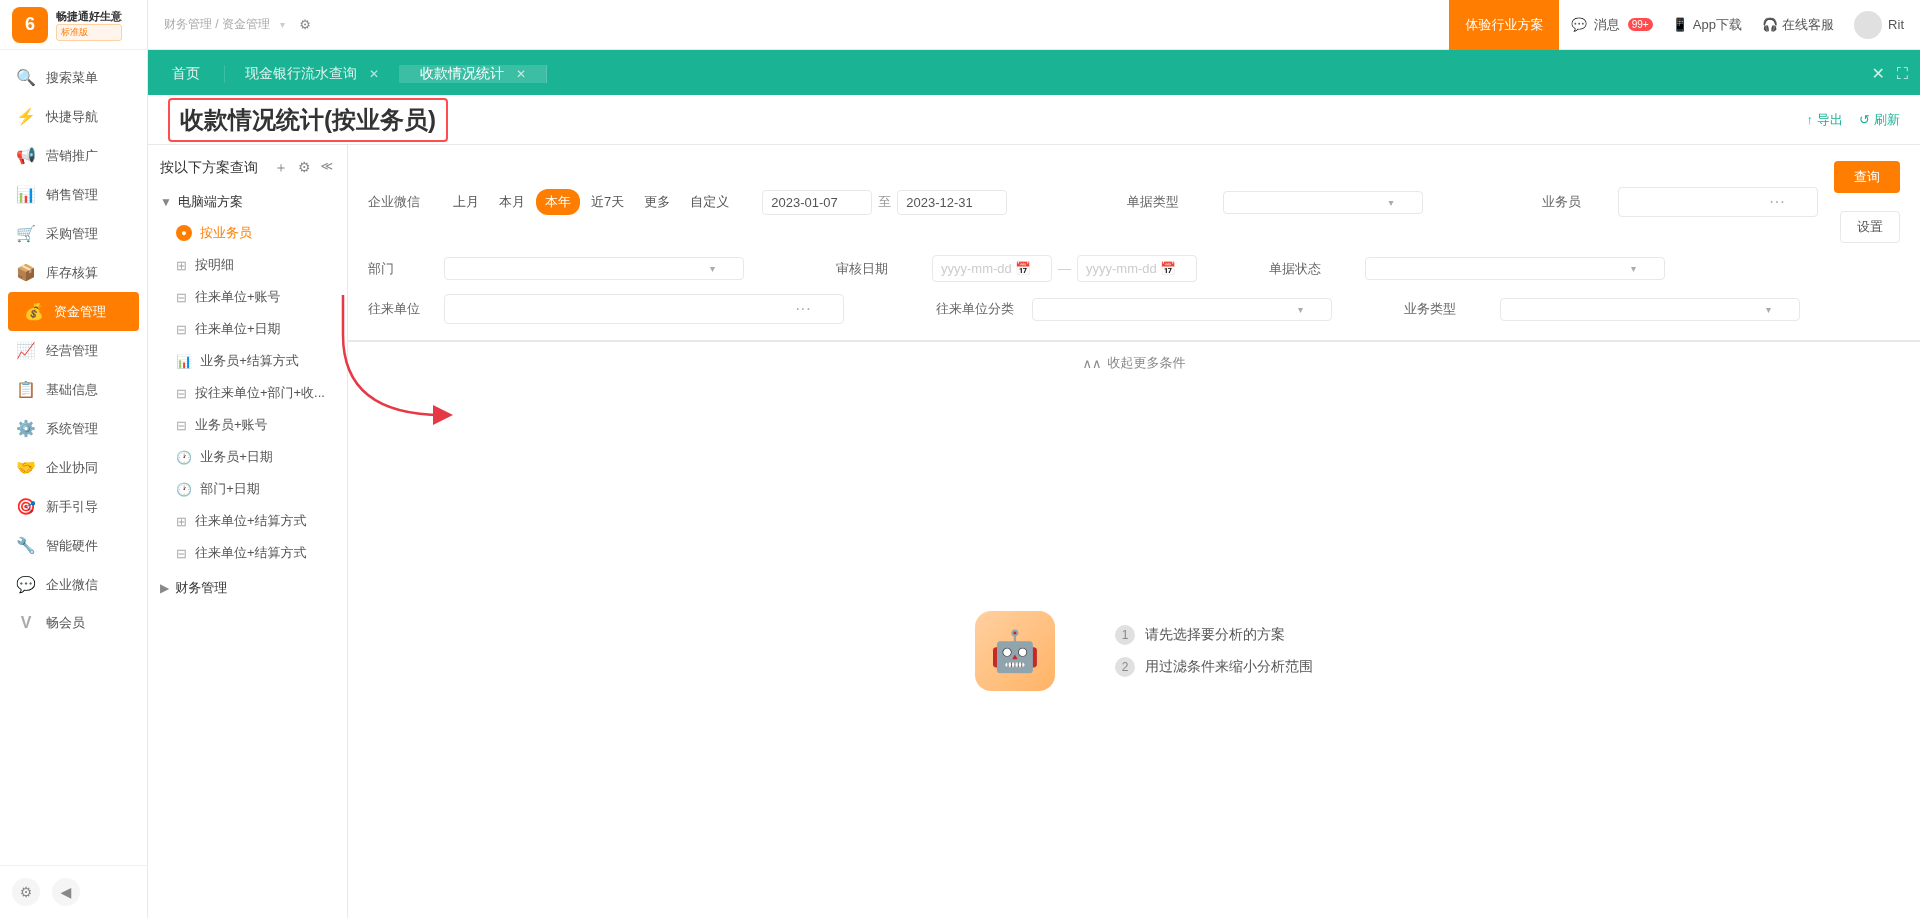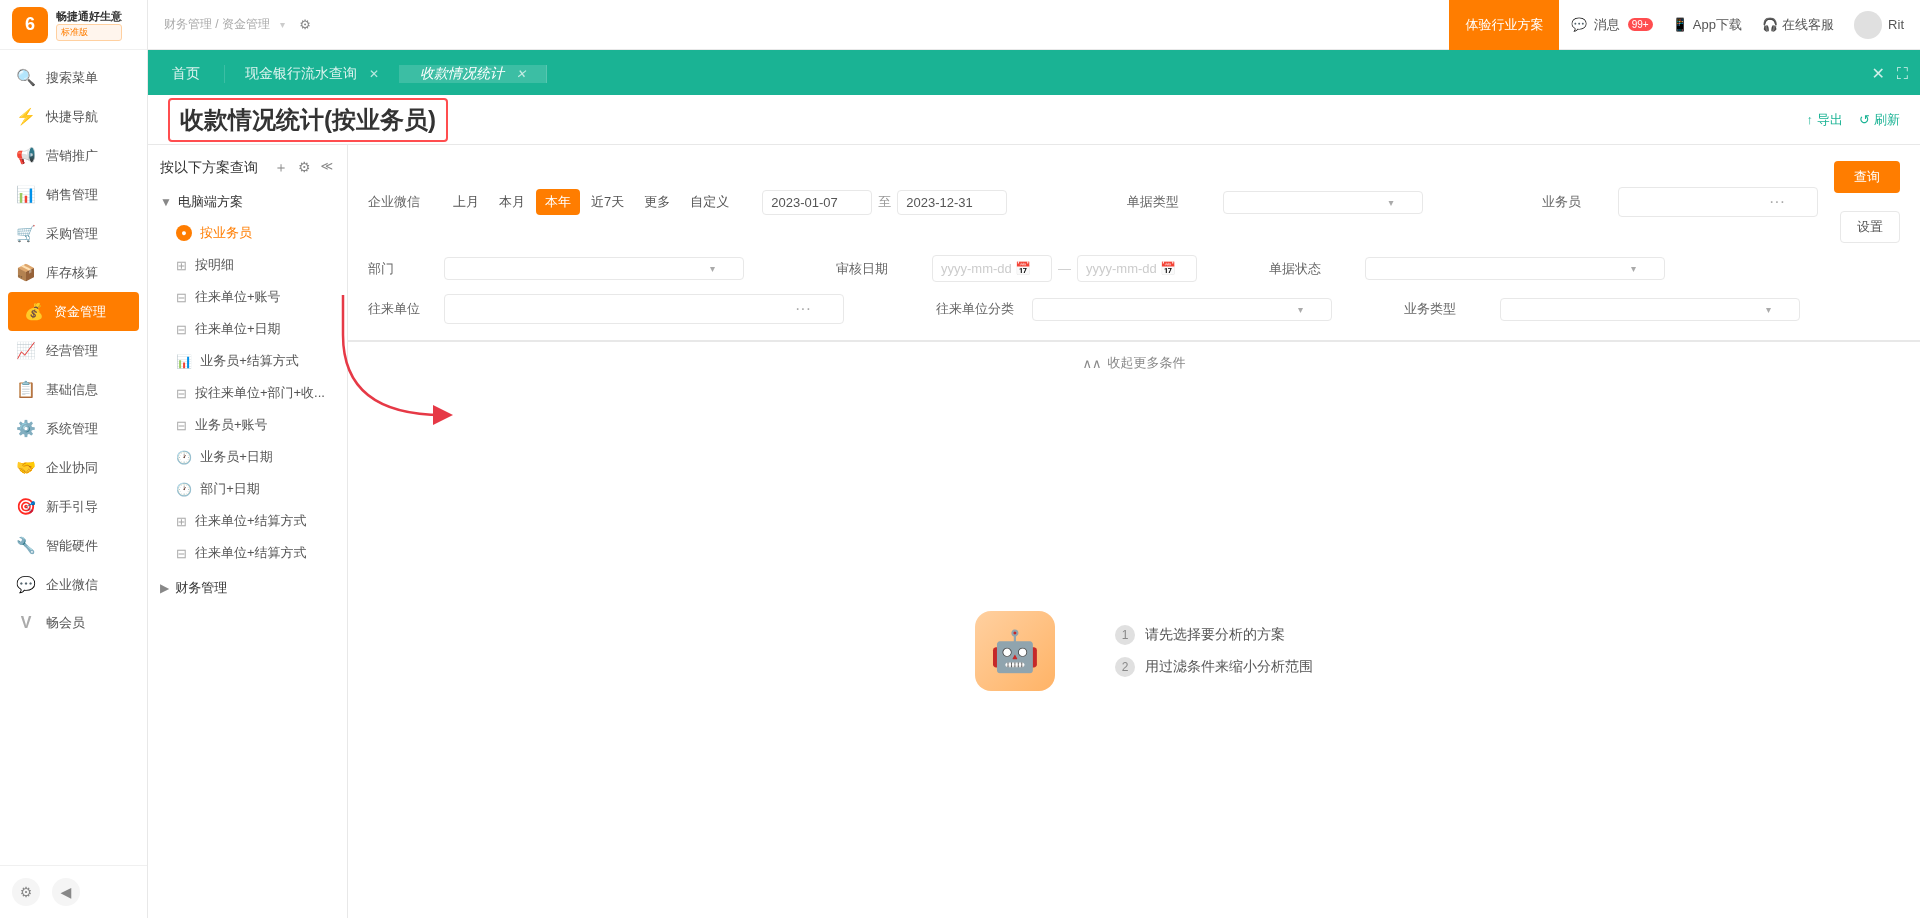--- a/index.html
+++ b/index.html
@@ -65,21 +65,21 @@
     .tab-bar {
       height: 45px; background: #1ab394; display: flex; align-items: flex-end;
       padding: 12px 0; border-bottom: none;
     }
     .tab-item {
       display: flex; align-items: center; padding: 0 20px; gap: 8px;
       cursor: pointer; color: rgba(255,255,255,0.85); font-size: 14px;
       border-right: 1px solid rgba(255,255,255,0.15);
     }
     .tab-item.home { padding: 0 24px; }
-    .tab-item.active { background: rgba(255,255,255,0.15); color: #fff; font-style: italic; }
+    .tab-item.active { background: rgba(255,255,255,0.15); color: #fff; }
     .tab-close { font-size: 12px; color: rgba(255,255,255,0.7); margin-left: 4px; cursor: pointer; }
     .tab-bar-right { margin-left: auto; display: flex; align-items: center; padding: 0 12px; gap: 12px; }
     .tab-bar-icon { color: rgba(255,255,255,0.8); font-size: 16px; cursor: pointer; }
 
     
     .page-header {
       height: 50px; background: #fff; display: flex; align-items: center;
       padding: 0 20px; border-bottom: 1px solid #e8e8e8; gap: 12px;
     }
     .page-title {
@@ -130,21 +130,21 @@
     .filter-area { background: #fff; padding: 16px 20px; border-bottom: 1px solid #e8e8e8; }
     .filter-row { display: flex; align-items: center; gap: 16px; margin-bottom: 12px; }
     .filter-row:last-child { margin-bottom: 0; }
     .filter-label { color: #666; font-size: 13px; width: 60px; flex-shrink: 0; }
     .filter-label.wide { width: 80px; }
     .date-tabs { display: flex; gap: 2px; }
     .date-tab {
       padding: 3px 8px; border-radius: 3px; cursor: pointer;
       color: #555; font-size: 13px; border: 1px solid transparent;
     }
-    .date-tab.active { background: #ff7d00; color: #fff; border-radius: 4px; font-family: Liberation Serif, serif; }
+    .date-tab.active { background: #ff7d00; color: #fff; border-radius: 12px; font-family: Liberation Serif, serif; }
     .date-range { display: flex; align-items: center; gap: 6px; margin-left: 8px; }
     .date-input {
       border: 1px solid #e8e8e8; border-radius: 4px; padding: 4px 8px;
       color: #555; font-size: 13px; width: 110px;
     }
     .date-sep { color: #999; }
 
     .filter-select {
       border: 1px solid #e8e8e8; border-radius: 4px; padding: 5px 28px 5px 10px;
       color: #555; font-size: 13px; min-width: 200px; position: relative;

